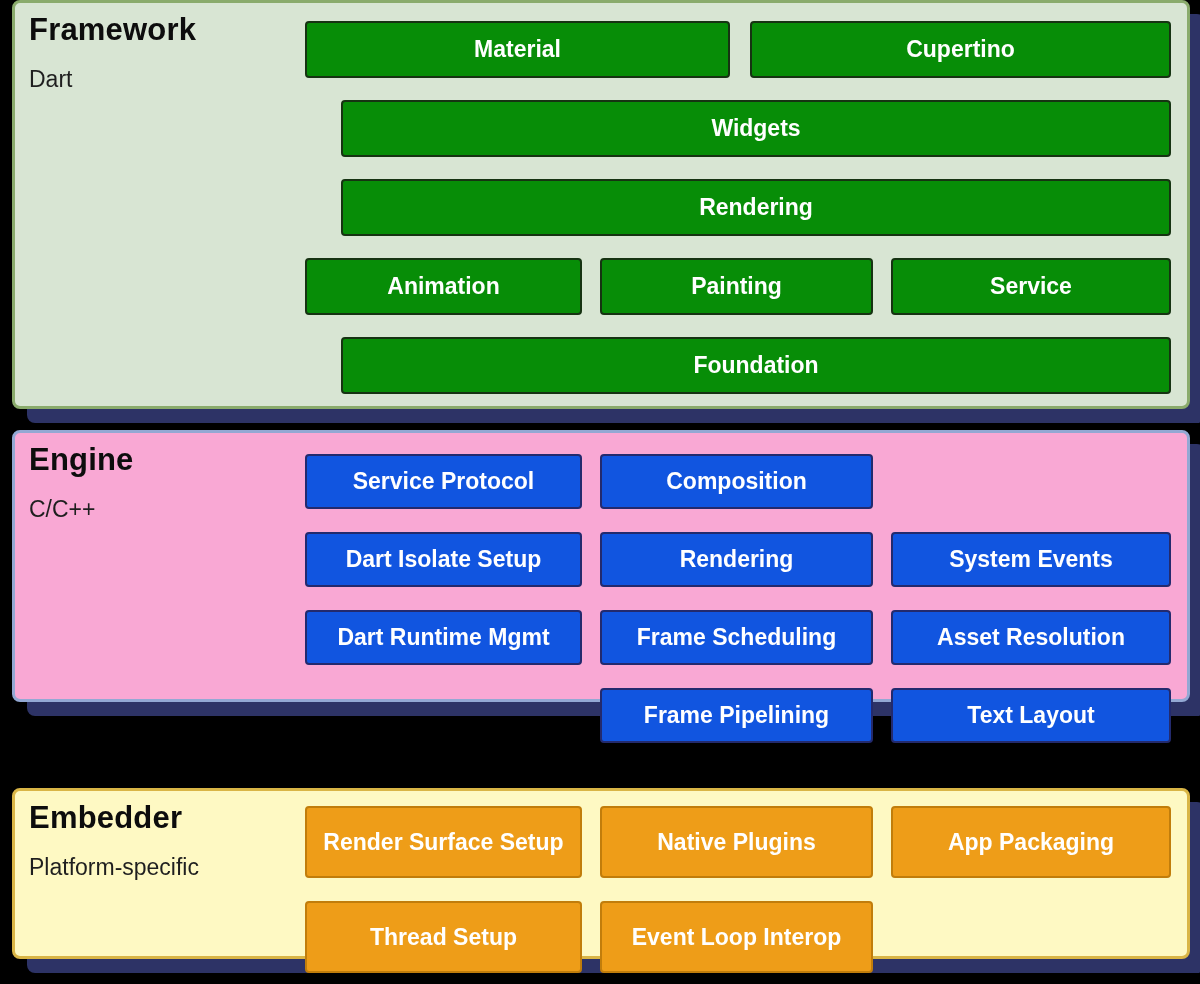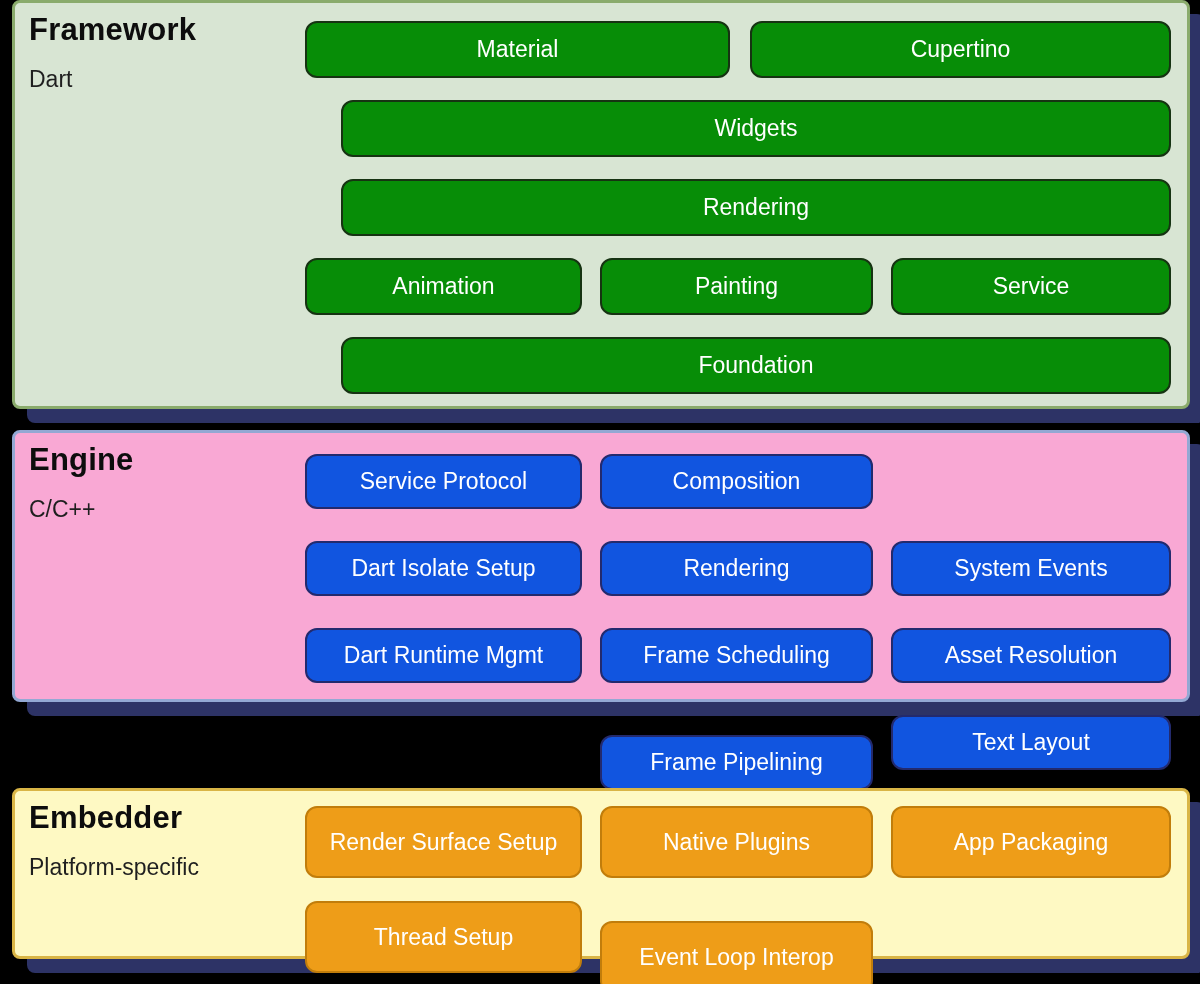--- a/index.html
+++ b/index.html
@@ -64,57 +64,57 @@
     margin-top: 15px;
   }
   .rows {
     position: absolute;
     left: 290px;
     width: 866px;
     display: flex;
     flex-direction: column;
   }
   #framework-panel .rows { top: 18px; gap: 22px; }
-  #engine-panel .rows    { top: 21px; gap: 32px; }
+  #engine-panel .rows    { top: 21px; gap: 23px; }
   #embedder-panel .rows  { top: 15px; gap: 23px; }
   .row {
     display: grid;
     justify-content: space-between;
   }
   .row.cols-1 { grid-template-columns: 1fr; margin-left: 36px; }
   .row.cols-2 { grid-template-columns: 425px 421px; }
   .row.cols-3 { grid-template-columns: 277px 273px 280px; }
   .box {
     box-sizing: border-box;
     display: flex;
     align-items: center;
     justify-content: center;
     color: #ffffff;
     font-size: 23px;
-    font-weight: 400;
+    font-weight: 700;
     border: 2px solid;
-    border-radius: 12px;
+    border-radius: 4px;
     white-space: nowrap;
   }
   .fw-box {
     height: 57px;
     background: #078d07;
     border-color: #163312;
   }
   .en-box {
     height: 55px;
     background: #1155e0;
     border-color: #232a6e;
   }
   .em-box {
     height: 72px;
     background: #ee9d18;
     border-color: #c17d0b;
   }
-  .col-2 { grid-column: 2; margin-top: 20px; }
+  .col-2 { grid-column: 2; }
   .col-3 { grid-column: 3; }
 </style>
 </head>
 <body>
 
 <div id="canvas">
 
   <section class="panel" id="framework-panel">
     <div class="section-label">
       <div class="section-title">Framework</div>

